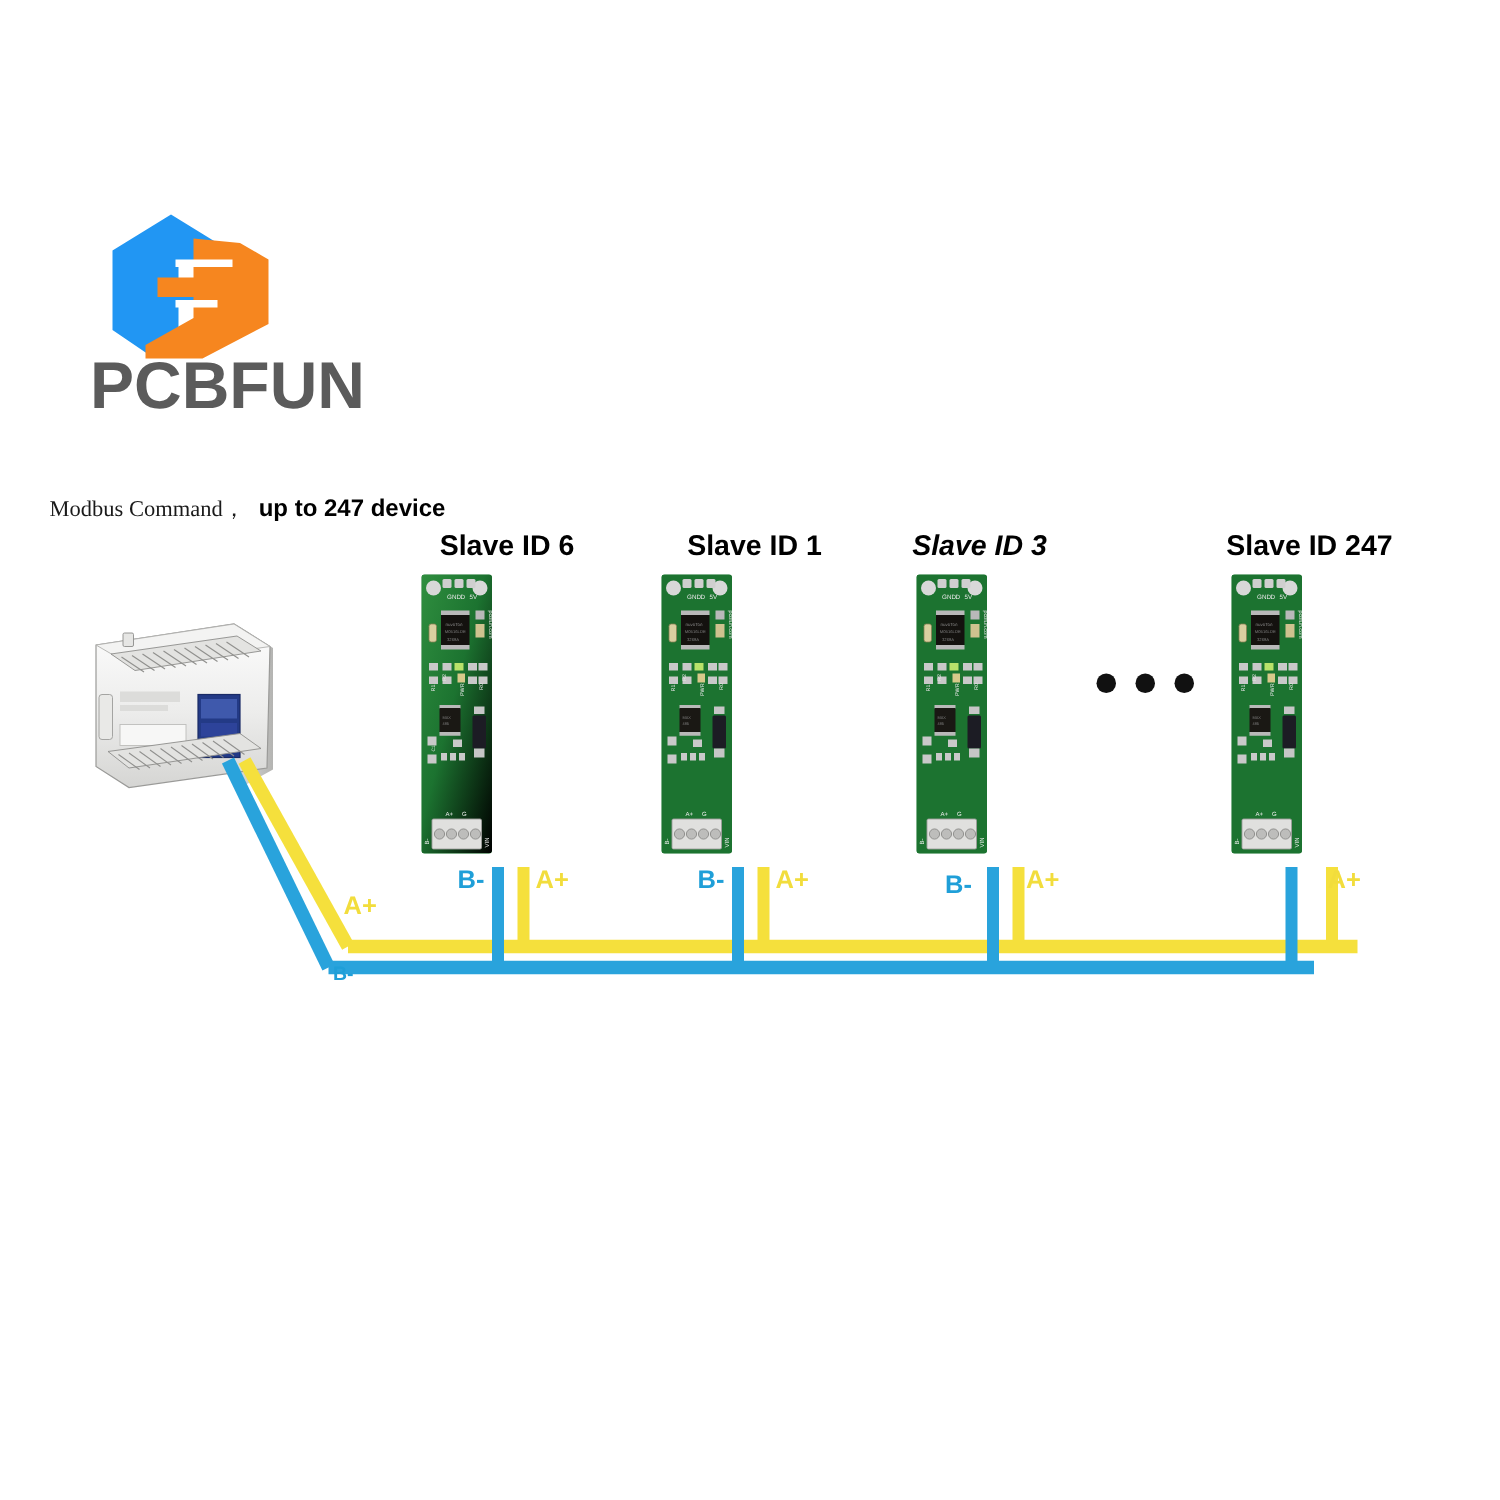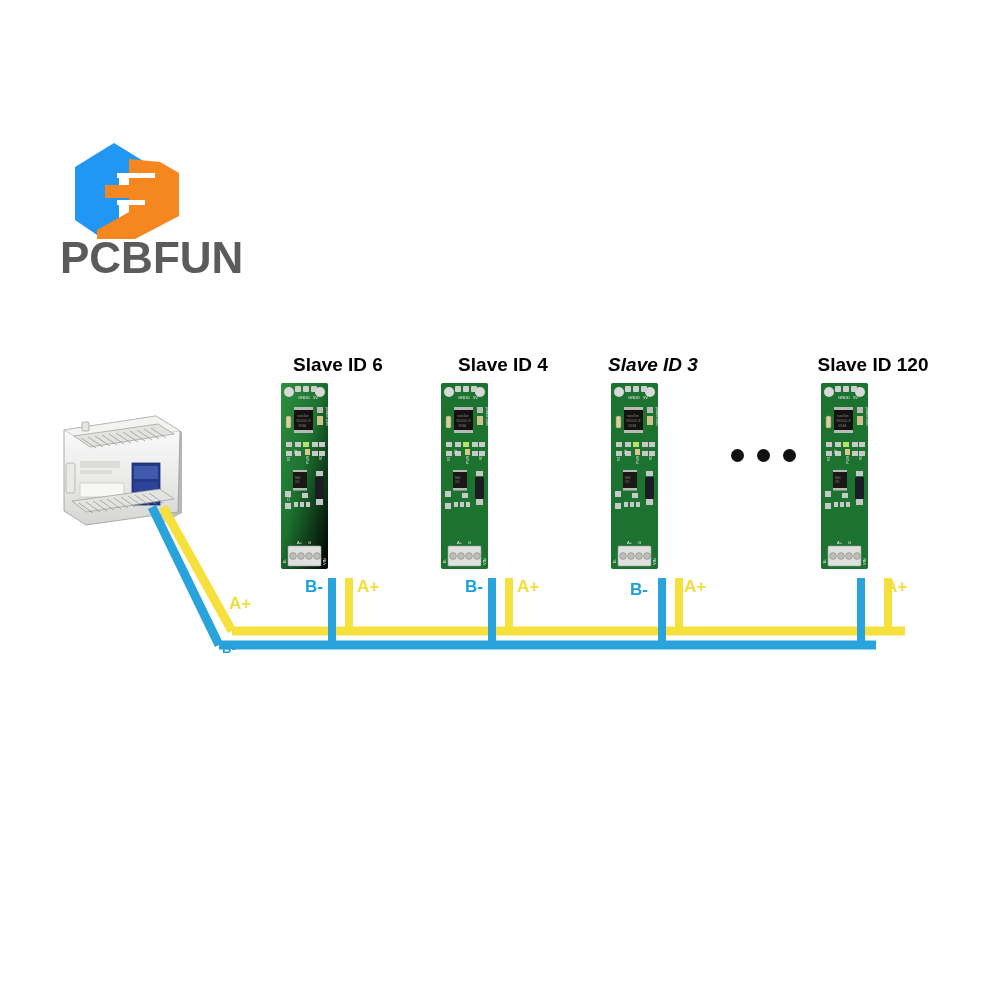--- a/index.html
+++ b/index.html
@@ -75,20 +75,23 @@
 
         <path d="M95 22 L114 33 L114 76 L70 99 L32 99 L32 90 L64 72 L64 58 L40 58 L40 45 L64 45 L64 19 Z" fill="#F6861F"></path>
 
         <path d="M52 33 L90 33 L90 38 L52 38 Z" fill="#ffffff"></path>
         <path d="M52 60 L80 60 L80 65 L52 65 Z" fill="#ffffff"></path>
       </svg>
     </div>
     <div class="logo-text">PCBFUN</div>
   </div>
 
+  <div class="cap-wrap">
+    <span class="cap-a">Modbus Command，</span><span class="cap-b">up to 247 device</span>
+  </div>
 
   <div class="plc">
     <svg viewBox="0 0 138 122" width="138" height="122" aria-hidden="true">
       <defs>
         <linearGradient id="plcBody" x1="0" y1="0" x2="0" y2="1">
           <stop offset="0%" stop-color="#fdfdfd"></stop>
           <stop offset="55%" stop-color="#ececeb"></stop>
           <stop offset="100%" stop-color="#d5d5d3"></stop>
         </linearGradient>
         <linearGradient id="plcSide" x1="0" y1="0" x2="1" y2="0">
@@ -183,23 +186,23 @@
 
     <g stroke="#29A3DC" stroke-width="8" fill="none">
         <path d="M861 578 L861 648"></path>
       </g>
     <g stroke="#F5E03C" stroke-width="8" fill="none">
         <path d="M888 578 L888 634"></path>
       </g>
   </svg>
 
   <div class="board-title" style="left:283px;top:354px;width:110px;">Slave ID 6</div>
-  <div class="board-title" style="left:448px;top:354px;width:110px;">Slave ID 4</div>
+  <div class="board-title" style="left:448px;top:354px;width:110px;">Slave ID 1</div>
   <div class="board-title" style="left:598px;top:354px;width:110px;font-style:italic;">Slave ID 3</div>
-  <div class="board-title" style="left:808px;top:354px;width:130px;">Slave ID 120</div>
+  <div class="board-title" style="left:808px;top:354px;width:130px;">Slave ID 247</div>
 
   <div class="board" style="left:281px;top:383px;">
     <svg class="board-inner" viewBox="0 0 47 186" width="47" height="186" preserveAspectRatio="none" aria-hidden="true">
       <defs>
         <linearGradient id="pcbg" x1="0" y1="0" x2="1" y2="1">
           <stop offset="0%" stop-color="#2f8e3f"></stop>
             <stop offset="45%" stop-color="#1c7330"></stop>
           <stop offset="100%" stop-color="#14five"></stop>
             <stop offset="100%" stop-color="#145a26"></stop>
         </linearGradient>

